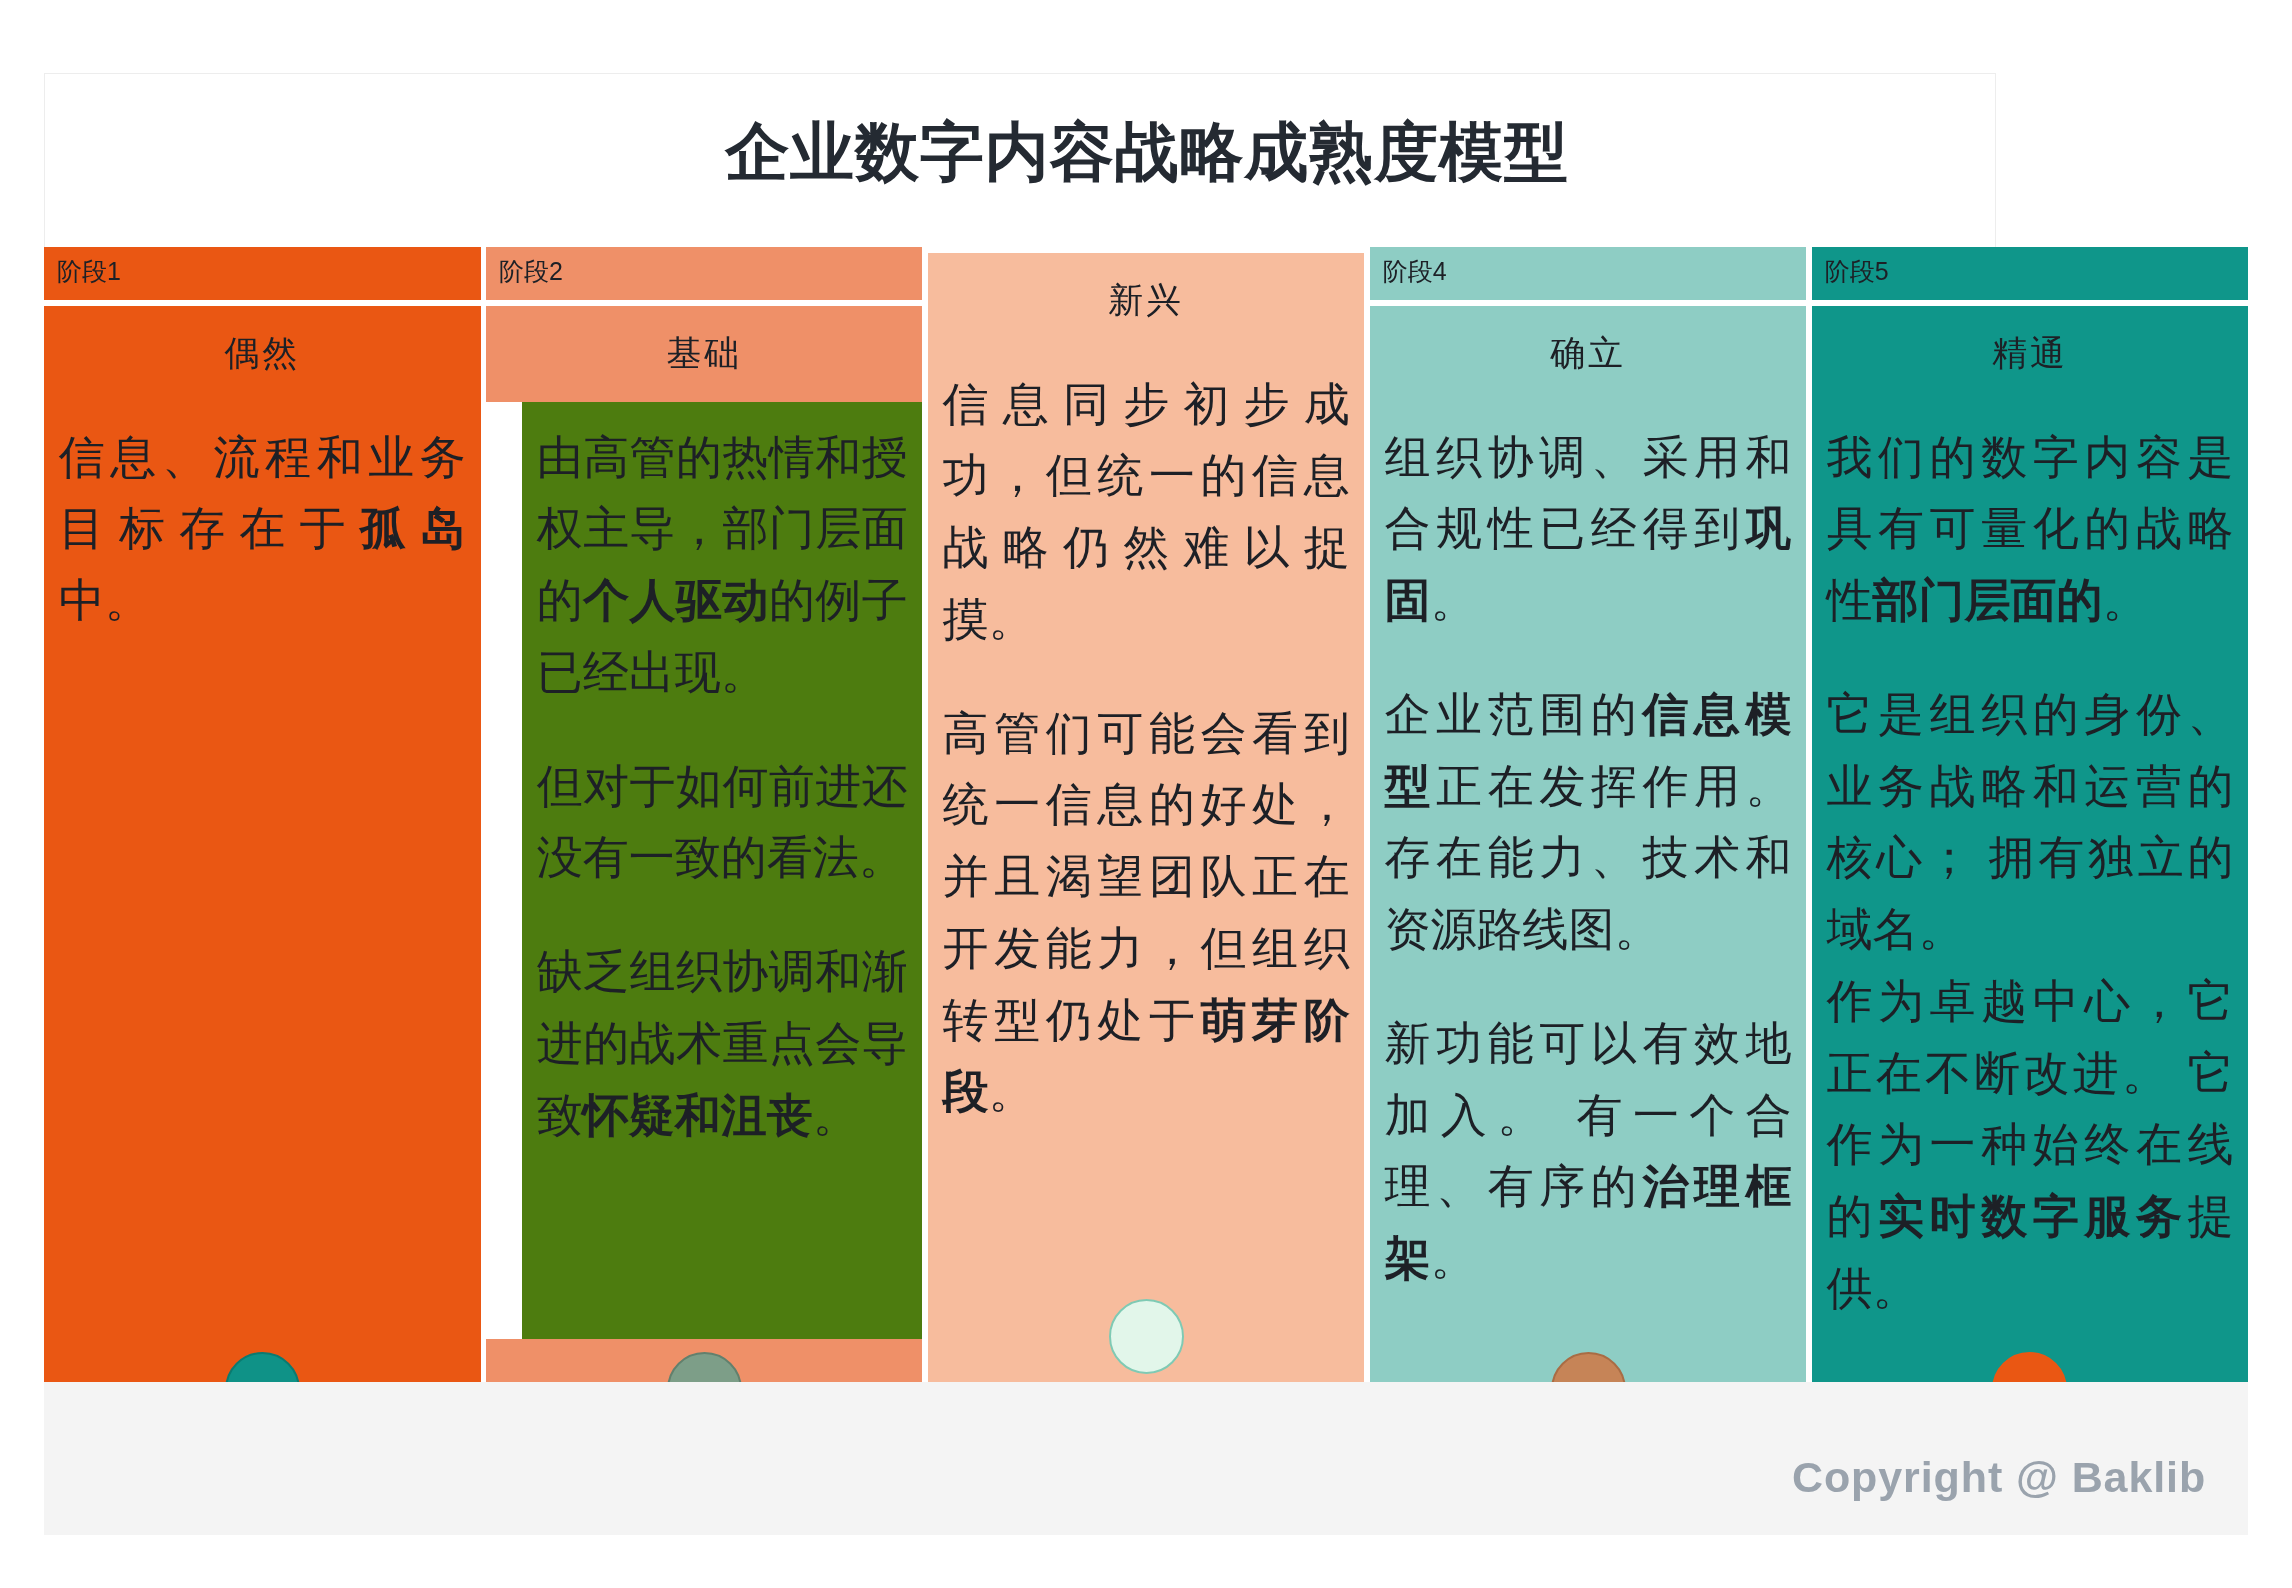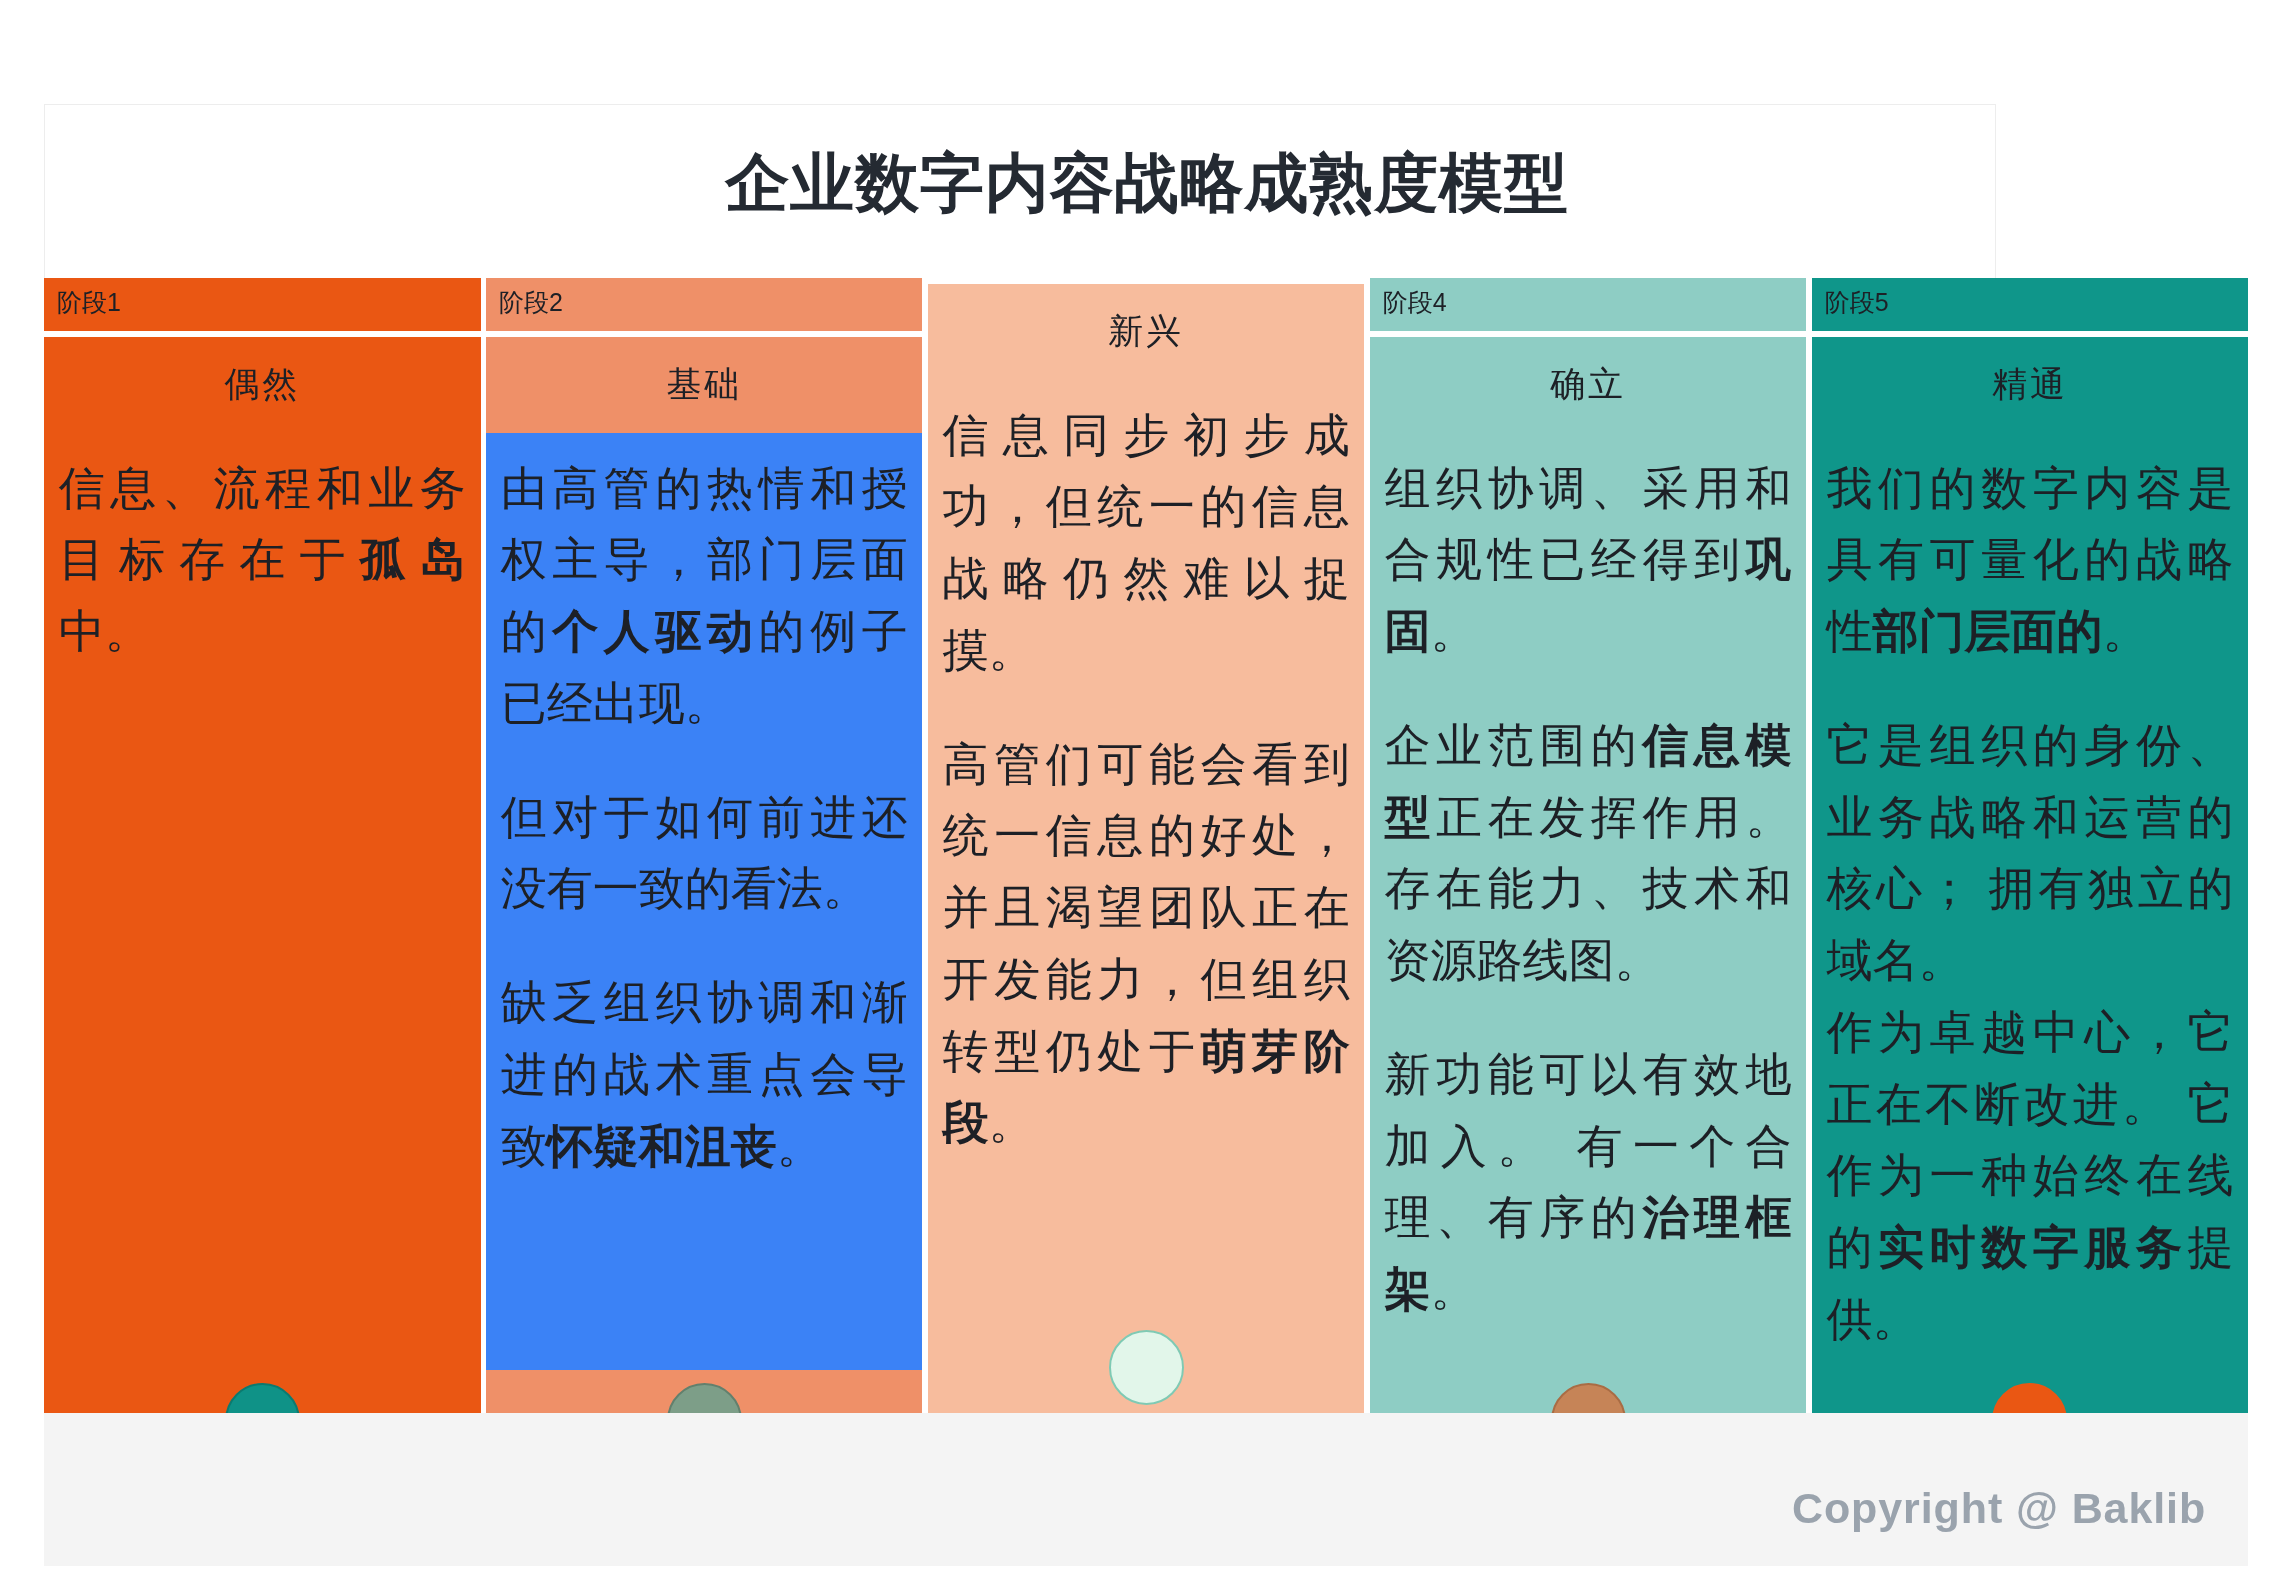--- a/index.html
+++ b/index.html
@@ -7,21 +7,21 @@
     width:2292px;height:1589px;
     background:#ffffff;
     font-family:"Liberation Sans","DejaVu Sans",sans-serif;
     overflow:hidden;
   }
   .page{
     position:absolute;left:0;top:0;width:2292px;height:1589px;
     background:#ffffff;
   }
   .card{
-    position:absolute;left:44px;top:104px;width:1952px;height:1460px;
+    position:absolute;left:44px;top:73px;width:1952px;height:1460px;
     background:#ffffff;
     border:0.9px solid #ededed;
     box-sizing:border-box;
   }
   .title{
     position:absolute;left:0;top:35px;width:2204px;
     text-align:center;
     font-size:64px;
     font-weight:bold;
     color:#242a32;
@@ -118,21 +118,21 @@
             <p><span>信息、流程和业务目标存在于</span><b>孤岛</b><span>中。</span></p>
           </div>
           <div class="dotrow" style="background: rgb(234, 87, 19);">
             <div class="dot" style="background: rgb(15, 146, 135); border: 2.8px solid rgb(11, 122, 112);"></div>
           </div>
         </div>
         <div class="col">
           <div class="stage-label" style="background: rgb(239, 144, 104);">阶段2</div>
           <div class="sep"></div>
           <div class="stage-name" style="background: rgb(239, 144, 104);">基础</div>
-          <div class="body" style="background: #3b82f6;">
+          <div class="body" style="background: #4d7c0f; margin-left: 36px;">
             <p><span>由高管的热情和授权主导，部门层面的</span><b>个人驱动</b><span>的例子已经出现。</span></p>
             <p><span>但对于如何前进还没有一致的看法。</span></p>
             <p><span>缺乏组织协调和渐进的战术重点会导致</span><b>怀疑和沮丧</b><span>。</span></p>
           </div>
           <div class="dotrow" style="background: rgb(239, 144, 104);">
             <div class="dot" style="background: rgb(125, 158, 136); border: 2.8px solid rgb(98, 128, 109);"></div>
           </div>
         </div>
         <div class="col">
           <div class="sep"></div>

